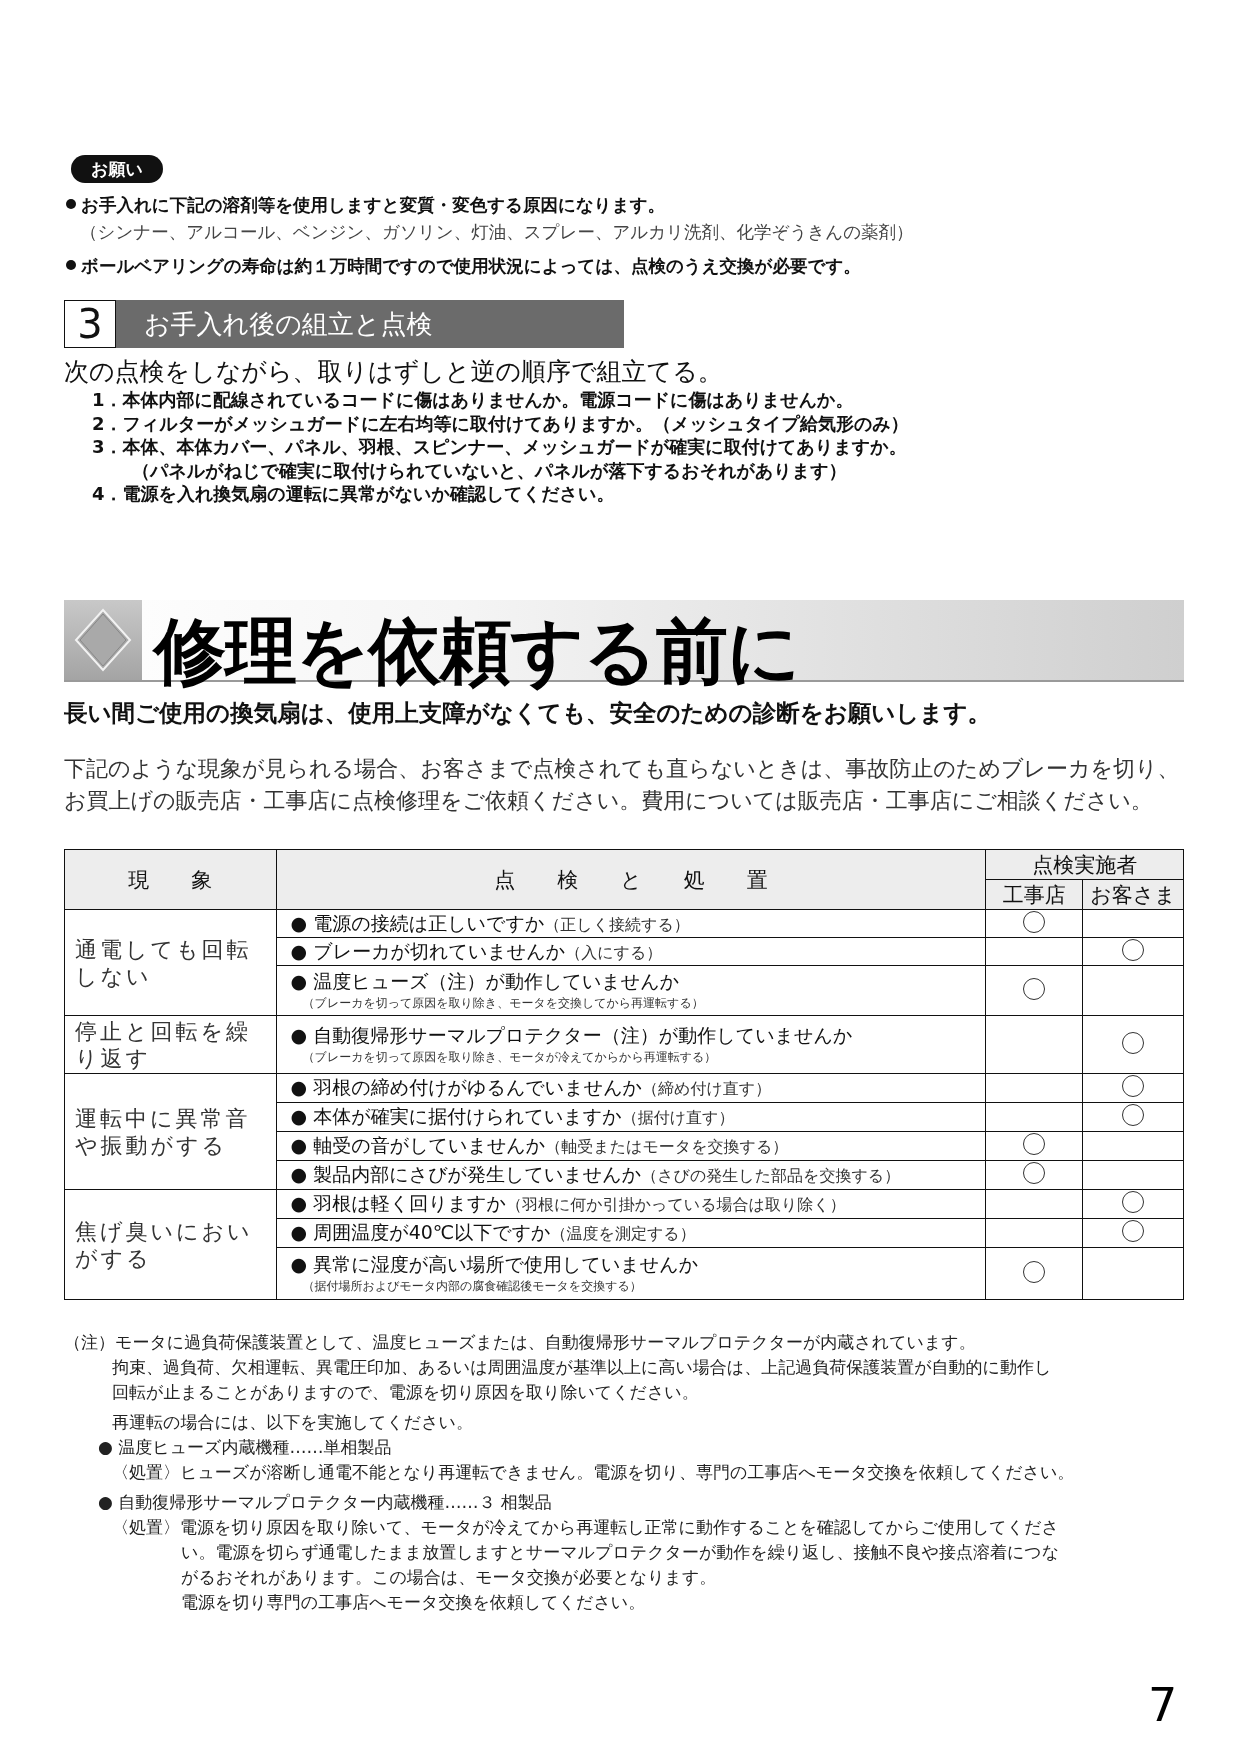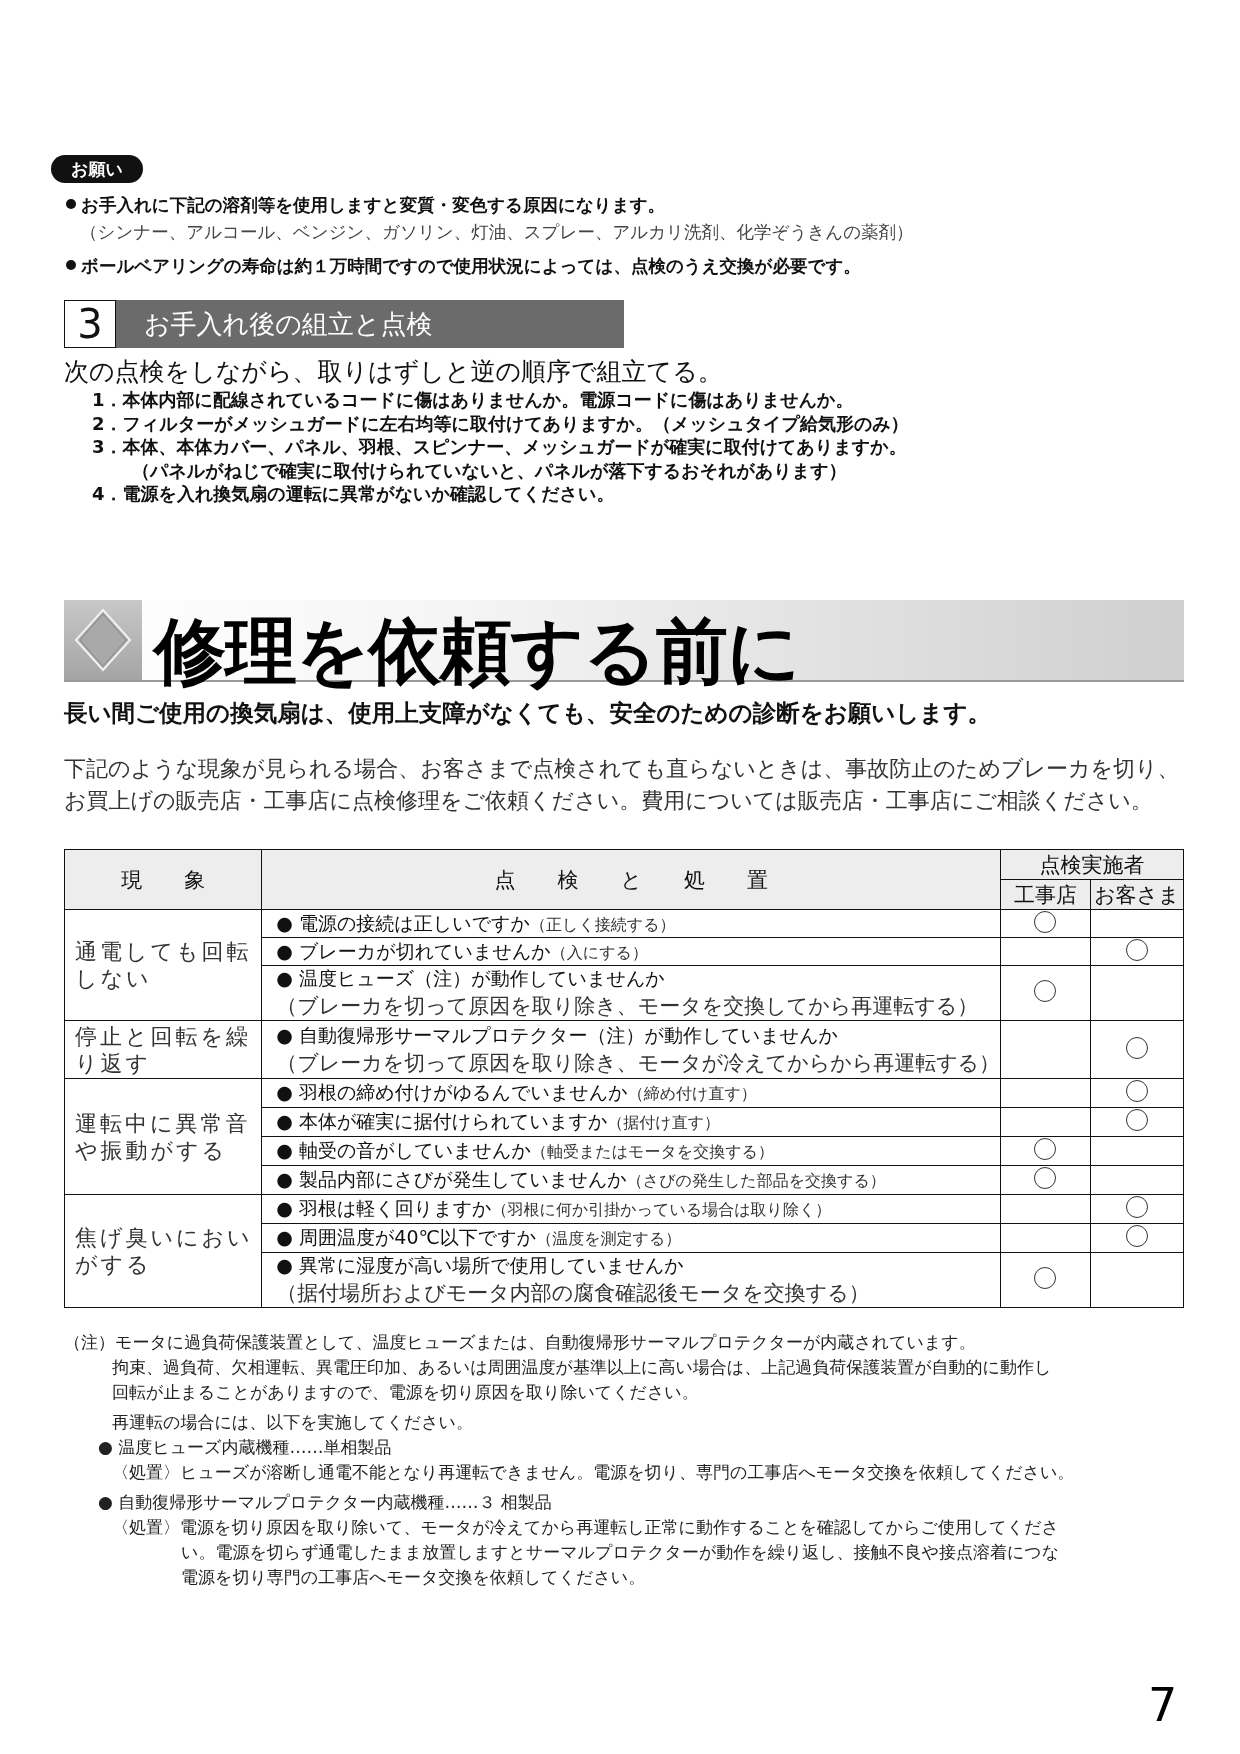--- a/index.html
+++ b/index.html
@@ -1,39 +1,39 @@
 <!DOCTYPE html>
 <html><head>
 <meta charset="utf-8">
 <style>
   html, body { margin:0; padding:0; background:#fff; }
   body { width:1240px; height:1754px; position:relative; font-family:"DejaVu Sans", sans-serif; color:#111; overflow:hidden; }
   .abs { position:absolute; }
-  .badge { left:51px; top:155px; width:92px; height:28px; background:#111; color:#fff; border-radius:14px; font-size:17px; font-weight:bold; text-align:center; line-height:28px; }
+  .badge { left:71px; top:155px; width:92px; height:28px; background:#111; color:#fff; border-radius:14px; font-size:17px; font-weight:bold; text-align:center; line-height:28px; }
   .bl { font-size:17.5px; font-weight:bold; white-space:nowrap; left:66px; }
   .bl .dot { display:inline-block; width:10px; height:10px; border-radius:50%; background:#111; margin-right:5px; vertical-align:middle; position:relative; top:-2px; }
   .sub { font-size:17.5px; color:#444; white-space:nowrap; left:80px; }
   .s3 { left:64px; top:300px; width:560px; height:48px; background:#6b6b6b; }
   .s3 .num { position:absolute; left:0; top:0; width:50px; height:46px; background:#fff; border:1.5px solid #111; font-size:40px; text-align:center; line-height:46px; color:#111; }
   .s3 .ttl { position:absolute; left:80px; top:0; line-height:48px; font-size:26px; color:#fff; white-space:nowrap; }
   .lead { left:64px; top:355px; font-size:25px; white-space:nowrap; }
   .olist { left:92px; top:388px; font-size:18px; font-weight:bold; }
   .olist div { height:23.5px; line-height:23.5px; white-space:nowrap; }
   .olist .ind { padding-left:40px; }
   .banner { left:64px; top:600px; width:1120px; height:80px; background:linear-gradient(to right,#ffffff 0%,#f5f5f5 35%,#cfcfcf 100%); border-bottom:2px solid #9a9a9a; }
   .banner .icobox { position:absolute; left:0; top:0; width:78px; height:80px; background:linear-gradient(#c8c8c8,#a4a4a4); }
   .banner .ttl { position:absolute; left:90px; top:4px; font-size:72px; font-weight:bold; letter-spacing:-1px; color:#000; white-space:nowrap; }
   .boldline { left:64px; top:697px; font-size:23.5px; font-weight:bold; white-space:nowrap; }
   .para { left:64px; top:737px; width:1120px; font-size:22px; color:#333; line-height:32px;margin-top:16px; }
   table.t { position:absolute; left:64px; top:849px; width:1120px; border-collapse:collapse; font-size:19px; }
   table.t td, table.t th { border:1px solid #111; padding:0; }
   table.t th { background:#ededed; font-weight:normal; font-size:21px; }
   table.t td.ph { vertical-align:middle; padding-left:10px; font-size:22px; color:#333; letter-spacing:3px; line-height:27px; }
   table.t td.chk { padding-left:14px; white-space:nowrap; }
-  table.t td.chk .note { font-size:21px; color:#333; display:block; }
+  table.t td.chk .note { font-size:12px; color:#333; display:block; margin-left:12px; }
   table.t td.chk .aside { font-size:16px; color:#333; }
   table.t td.mk { text-align:center; vertical-align:middle; }
   .circle { display:inline-block; width:20px; height:20px; border:1.5px solid #333; border-radius:50%; }
   table.t tr.dash td.chk, table.t tr.dash td.mk { border-top:1.5px dashed #333; }
   .notes { left:64px; top:1330px; font-size:17px; color:#222; line-height:25px; }
   .notes div { white-space:nowrap; }
   .pnum { left:1148px; top:1678px; font-size:46px; color:#000; }
 </style>
 </head>
 <body>
@@ -154,16 +154,17 @@
 <div class="abs notes">
   <div><span>（注）</span><span>モータに過負荷保護装置として、温度ヒューズまたは、自動復帰形サーマルプロテクターが内蔵されています。</span></div>
   <div style="padding-left:48px">拘束、過負荷、欠相運転、異電圧印加、あるいは周囲温度が基準以上に高い場合は、上記過負荷保護装置が自動的に動作し</div>
   <div style="padding-left:48px">回転が止まることがありますので、電源を切り原因を取り除いてください。</div>
   <div style="padding-left:48px; margin-top:5px">再運転の場合には、以下を実施してください。</div>
   <div style="padding-left:34px; ">● <span>温度ヒューズ内蔵機種……単相製品</span></div>
   <div style="padding-left:48px"><span>〈処置〉</span><span>ヒューズが溶断し通電不能となり再運転できません。電源を切り、専門の工事店へモータ交換を依頼してください。</span></div>
   <div style="padding-left:34px; margin-top:5px">● <span>自動復帰形サーマルプロテクター内蔵機種……３ 相製品</span></div>
   <div style="padding-left:48px"><span>〈処置〉</span><span>電源を切り原因を取り除いて、モータが冷えてから再運転し正常に動作することを確認してからご使用してくださ</span></div>
   <div style="padding-left:117px">い。電源を切らず通電したまま放置しますとサーマルプロテクターが動作を繰り返し、接触不良や接点溶着につな</div>
+  <div style="padding-left:117px">がるおそれがあります。この場合は、モータ交換が必要となります。</div>
   <div style="padding-left:117px">電源を切り専門の工事店へモータ交換を依頼してください。</div>
 </div>
 
 <div class="abs pnum">7</div>
 
 </body></html>

